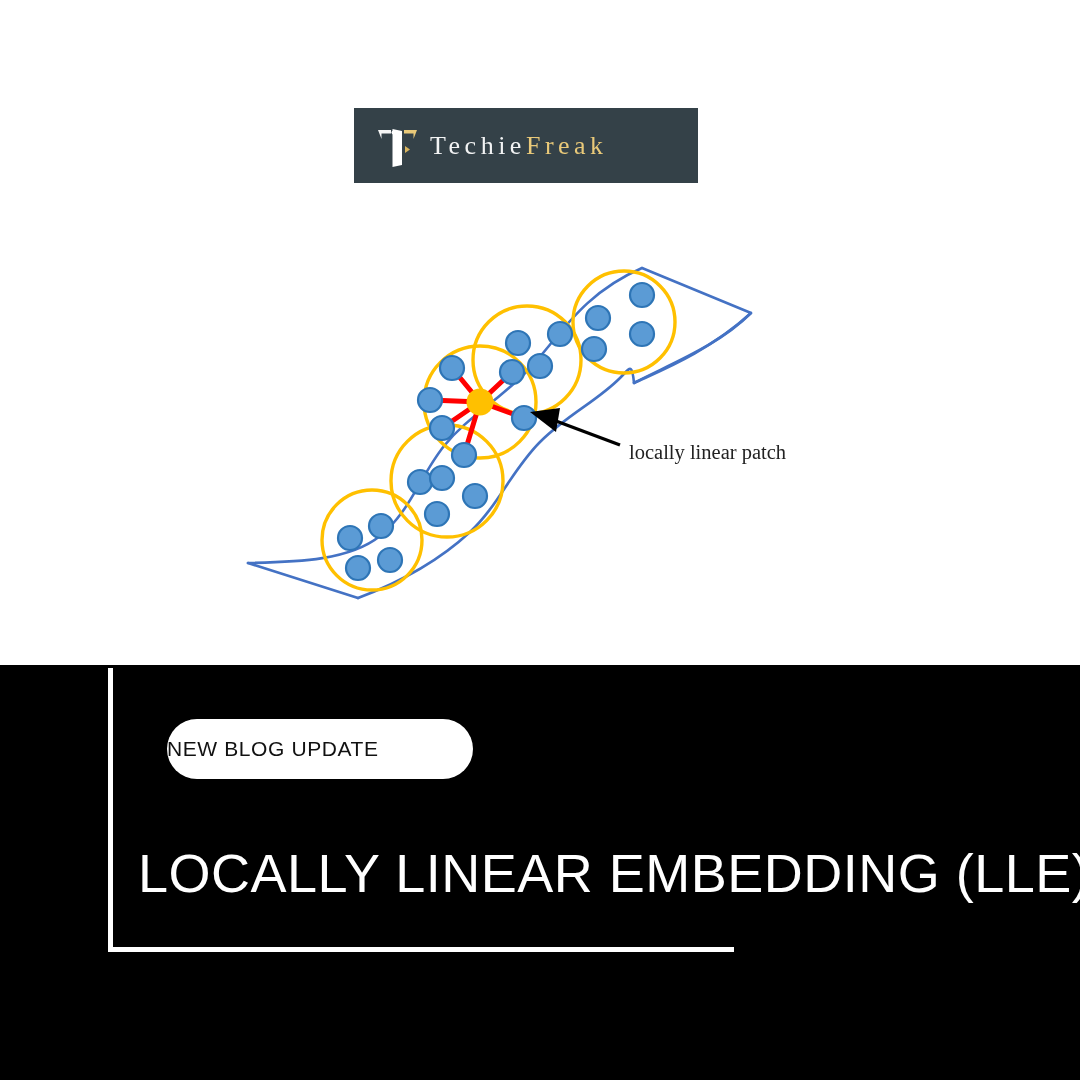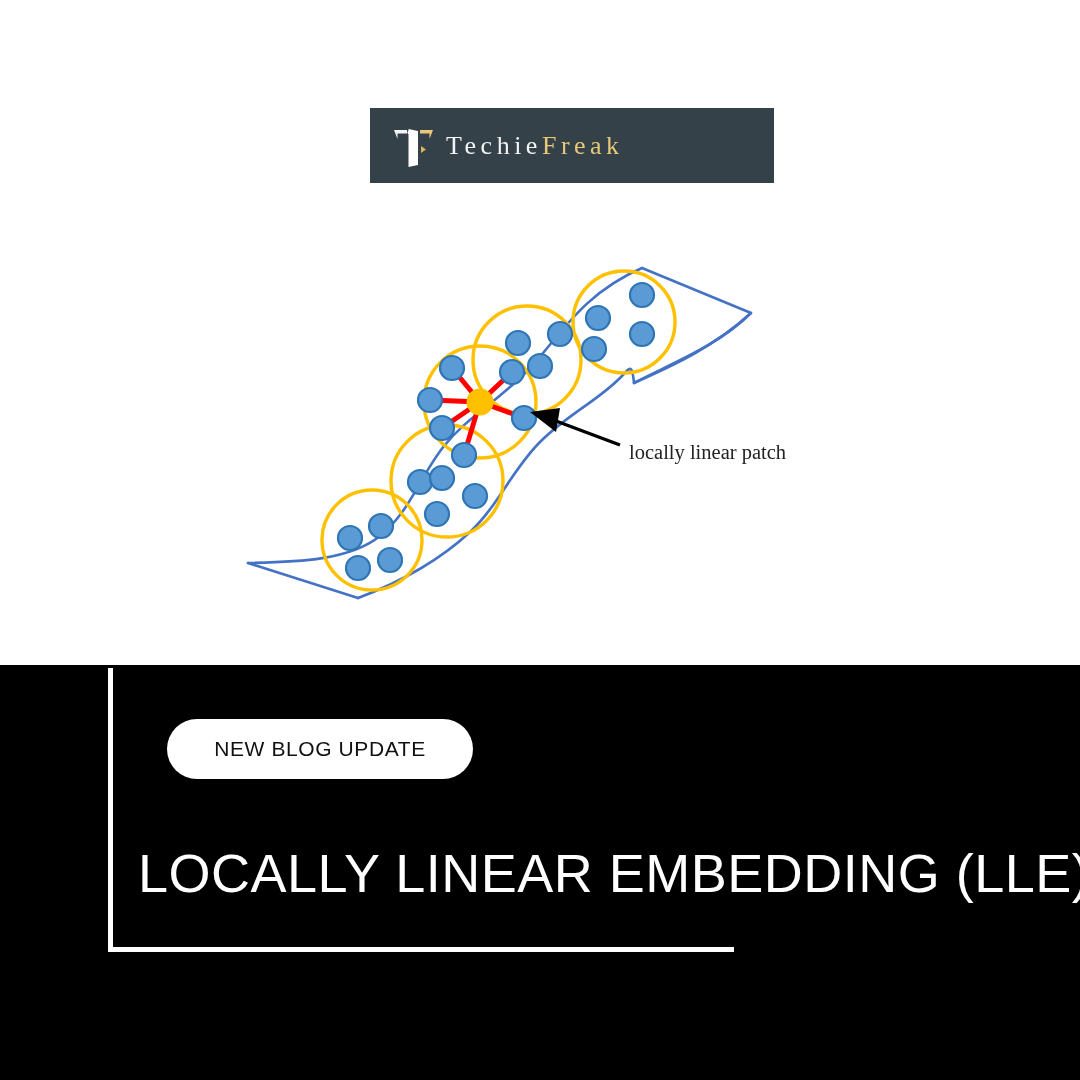--- a/index.html
+++ b/index.html
@@ -22,28 +22,27 @@
     width: 1080px;
     height: 665px;
     background: #ffffff;
   }
 
   
   #logo-banner {
     position: absolute;
     left: 354px;
     top: 108px;
-    width: 404px;
+    width: 344px;
     height: 75px;
     background: #344148;
     display: flex;
     align-items: center;
     padding-left: 18px;
     box-sizing: border-box;
-    margin-left: 16px;
   }
   #logo-mark {
     width: 52px;
     height: 50px;
     position: relative;
     flex: 0 0 auto;
     margin-right: 6px;
   }
   #logo-wordmark {
     font-family: "Liberation Serif", serif;
@@ -103,21 +102,21 @@
   #badge-pill {
     position: absolute;
     left: 167px;
     top: 719px;
     width: 306px;
     height: 60px;
     background: #ffffff;
     border-radius: 30px;
     display: flex;
     align-items: center;
-    justify-content: center;
+    justify-content: flex-start;
   }
   #badge-text {
     color: #111111;
     font-size: 21px;
     letter-spacing: 0.6px;
     font-weight: 400;
     white-space: nowrap;
   }
   #banner-title {
     position: absolute;

